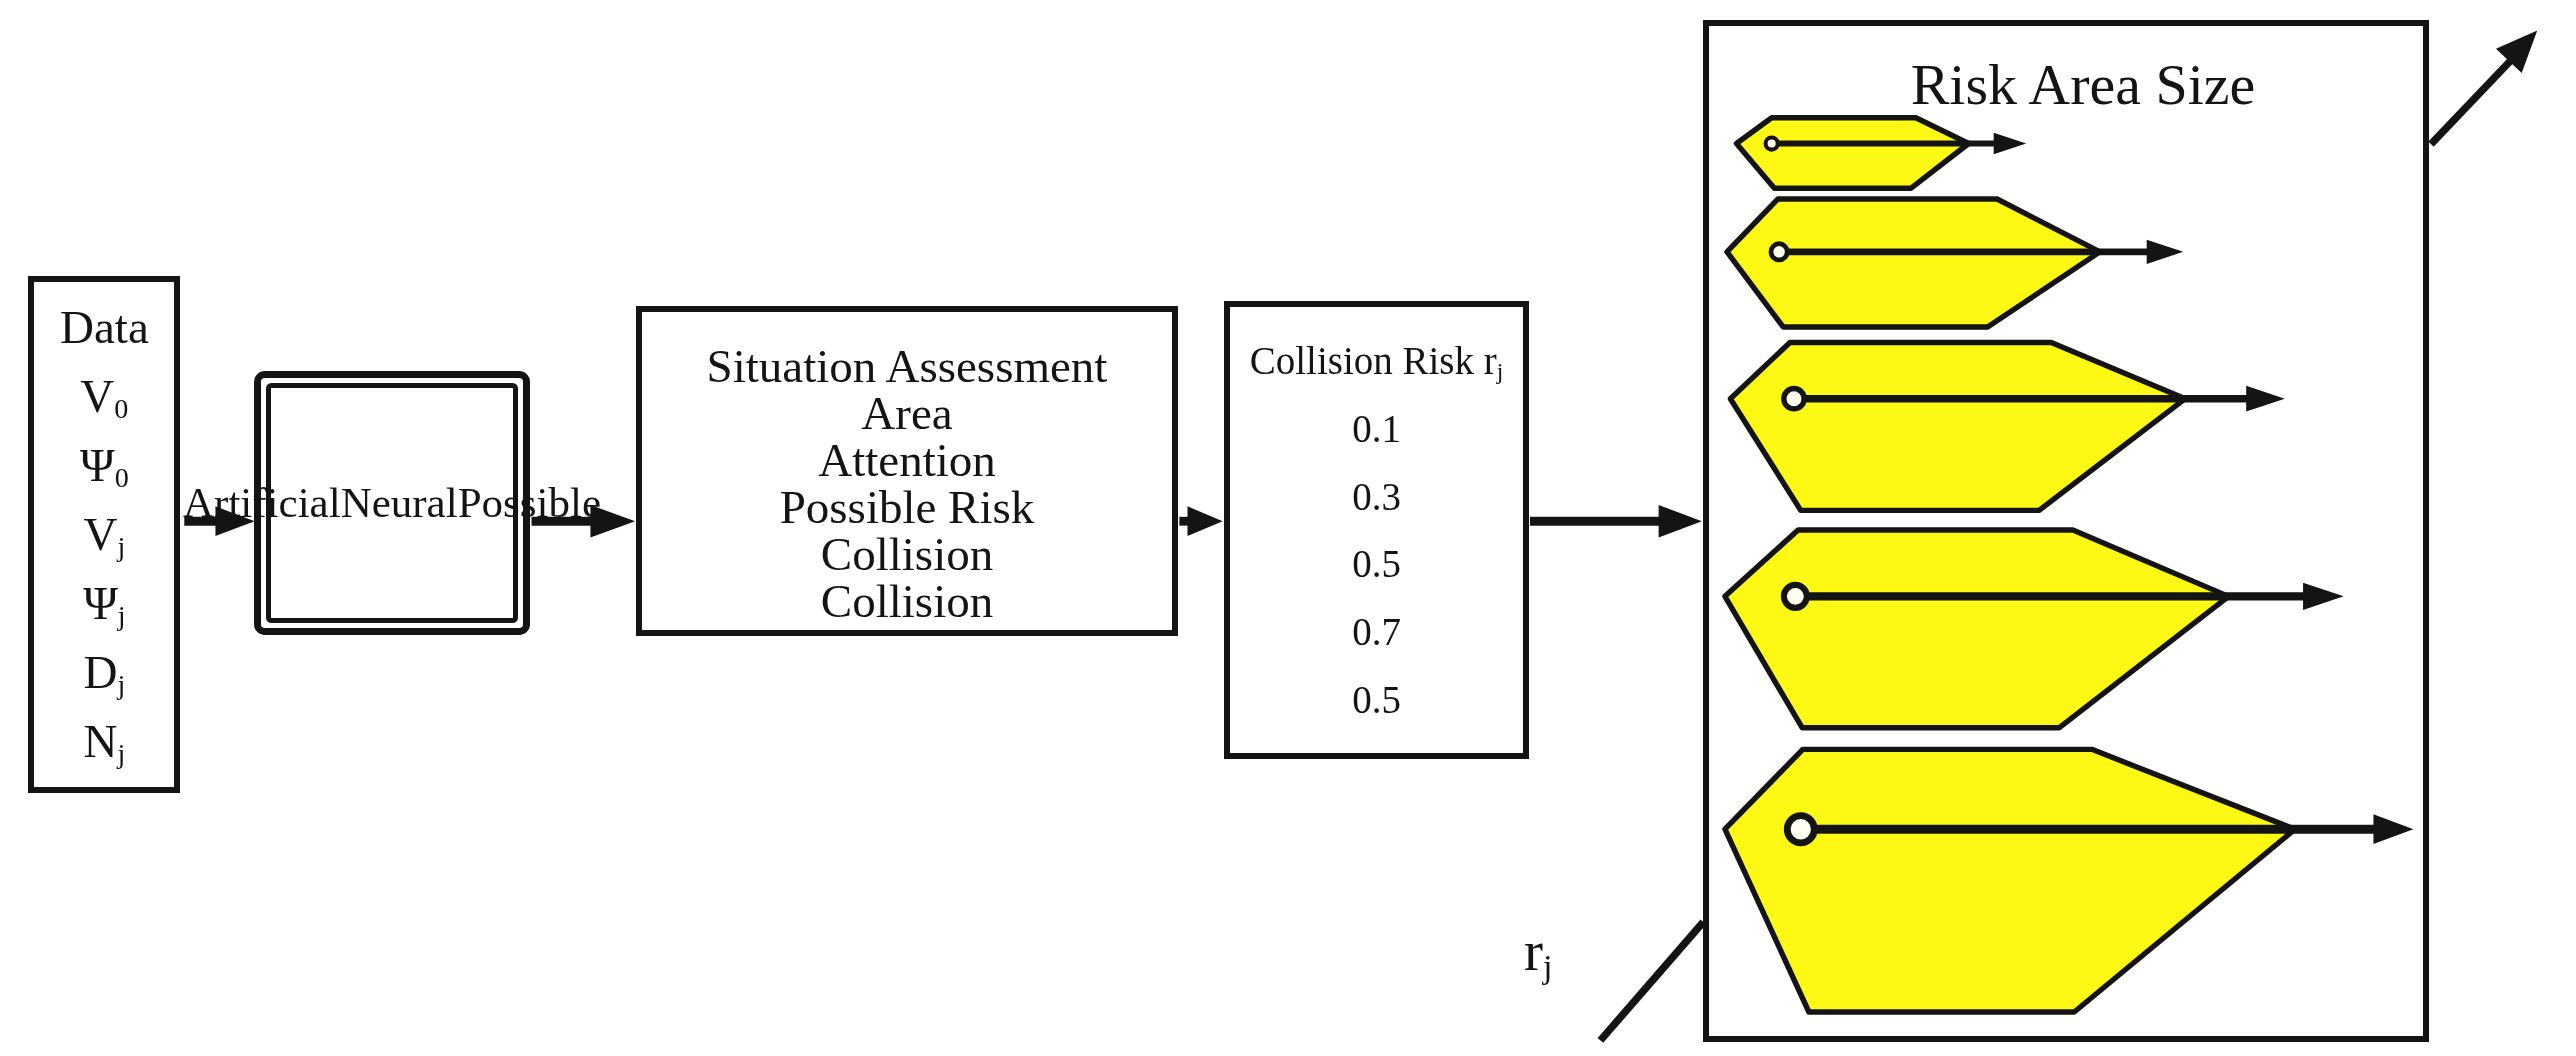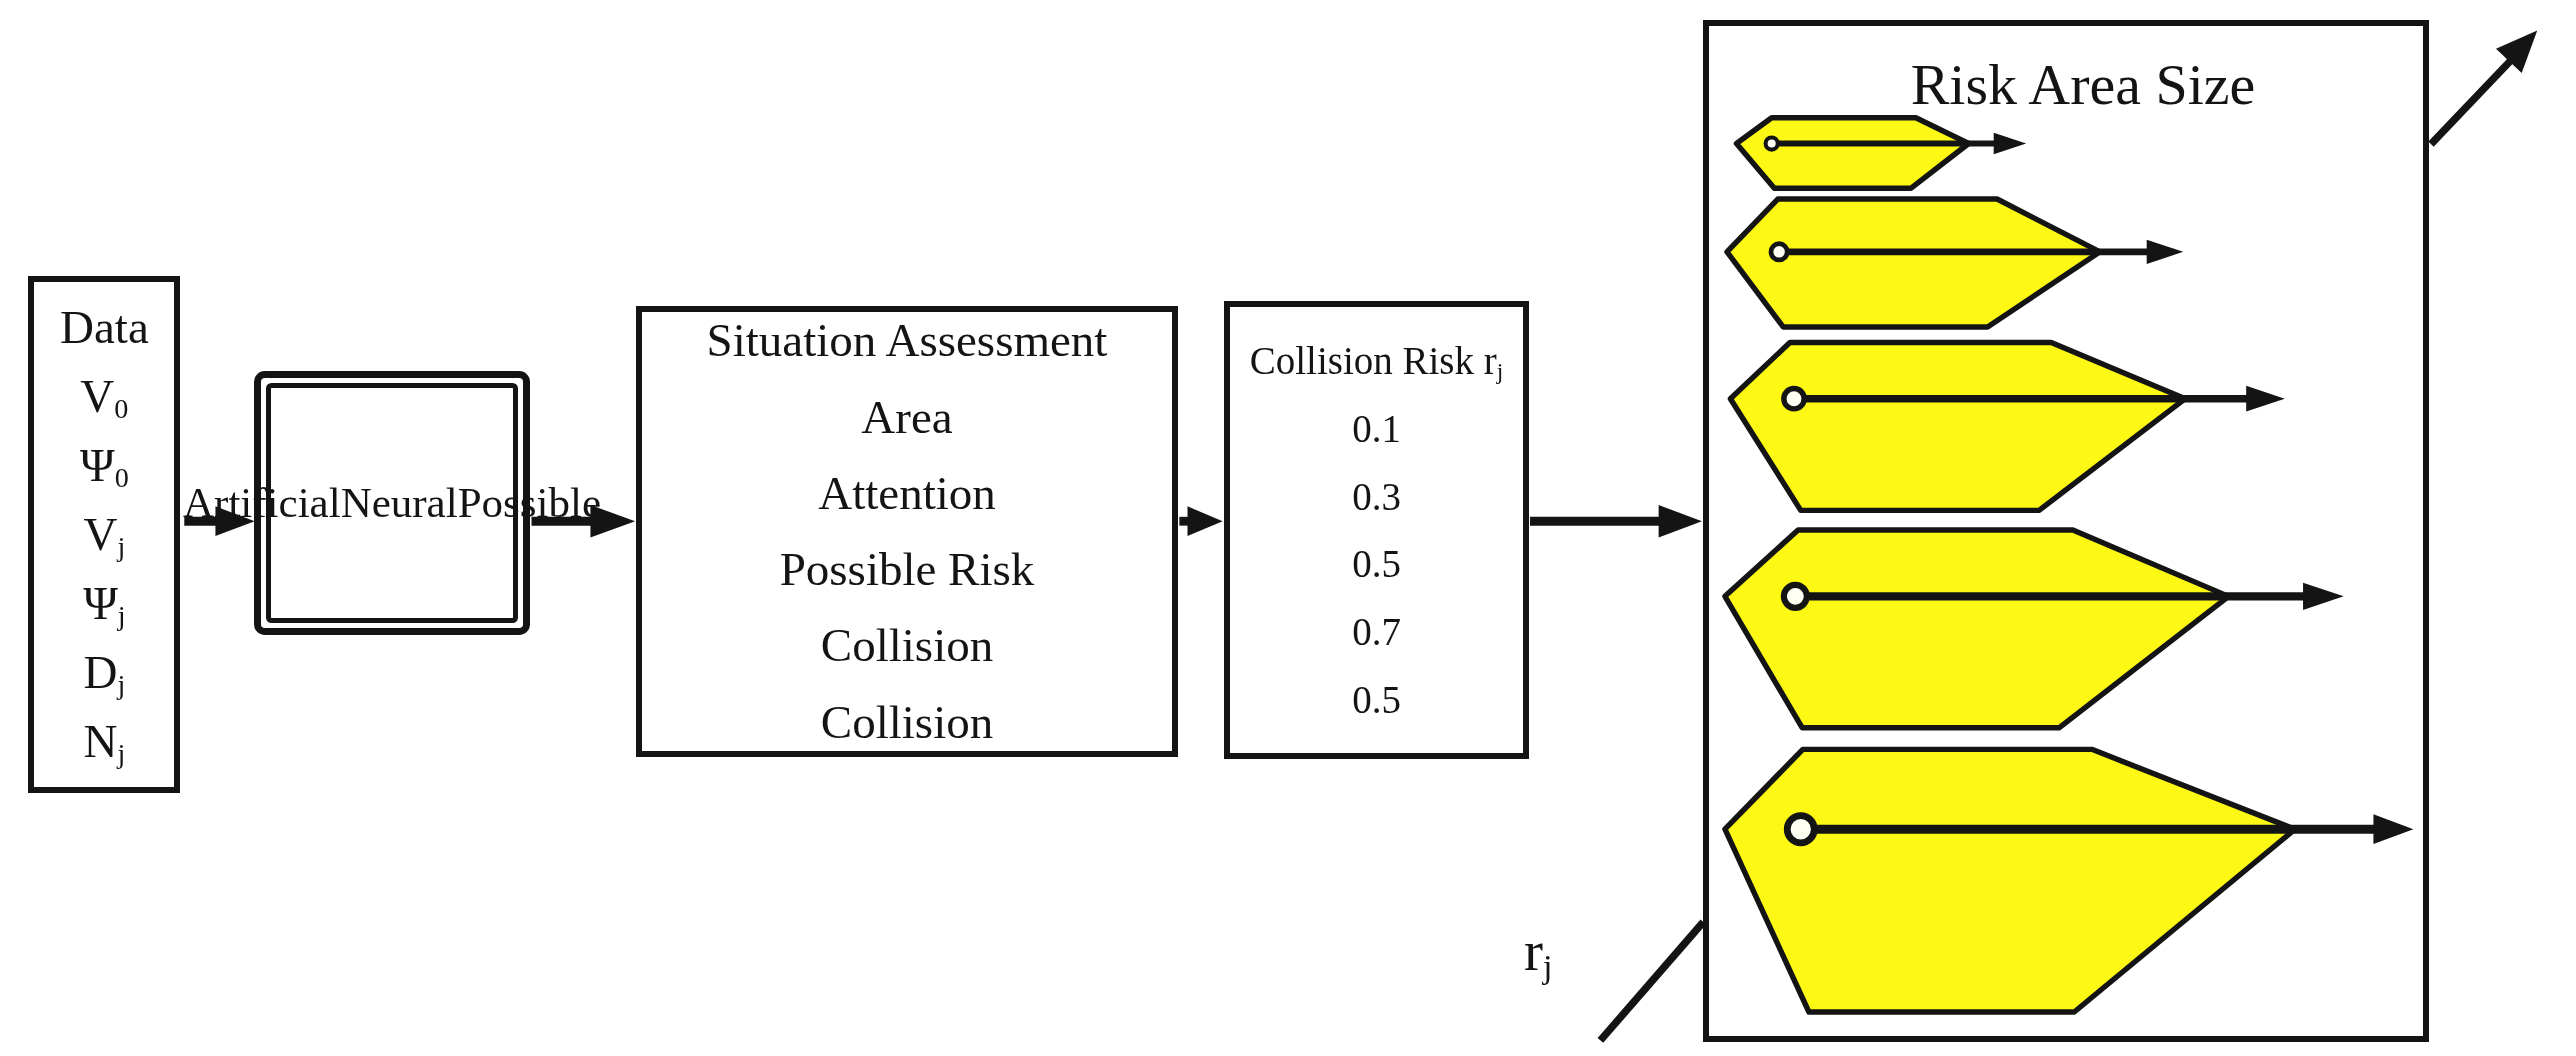--- a/index.html
+++ b/index.html
@@ -47,22 +47,22 @@
     left: 4.7px; top: 4.7px; right: 4.7px; bottom: 4.7px;
     border: 5.4px solid #141414;
     border-radius: 5.4px;
     display: flex;
     justify-content: center;
     align-items: center;
     font-size: 43px;
     line-height: 66px;
   }
   .sa-box {
-    left: 636px; top: 306px; width: 542px; height: 451px;
-    justify-content: space-between;
+    left: 636px; top: 306px; width: 542px; height: 330px;
+    justify-content: flex-end;
     font-size: 47px;
     line-height: 1;
     padding: 5.4px 0;
   }
   .cr-box {
     left: 1224px; top: 301px; width: 305px; height: 458px;
     justify-content: space-evenly;
     font-size: 39px;
     line-height: 1;
     padding: 5.4px 0;

